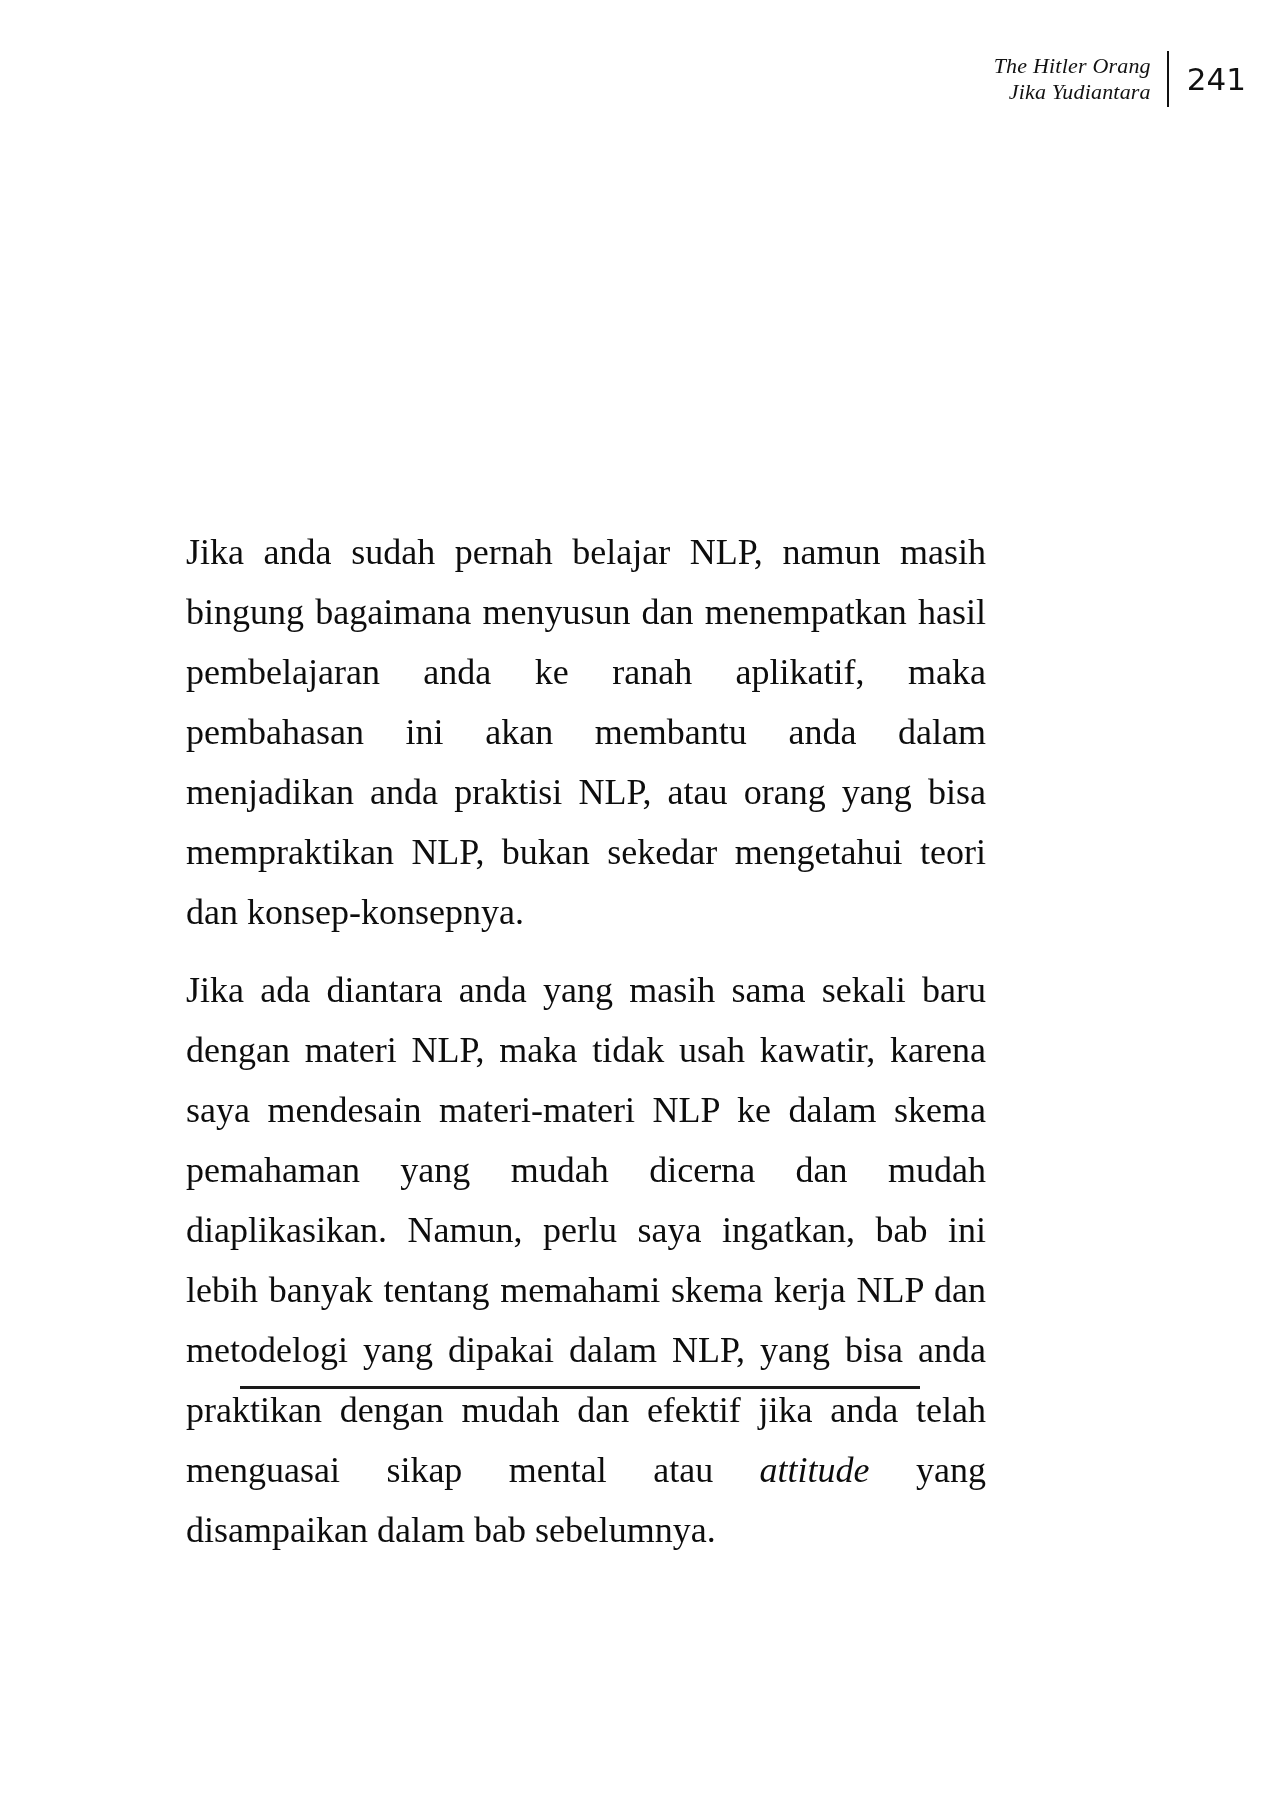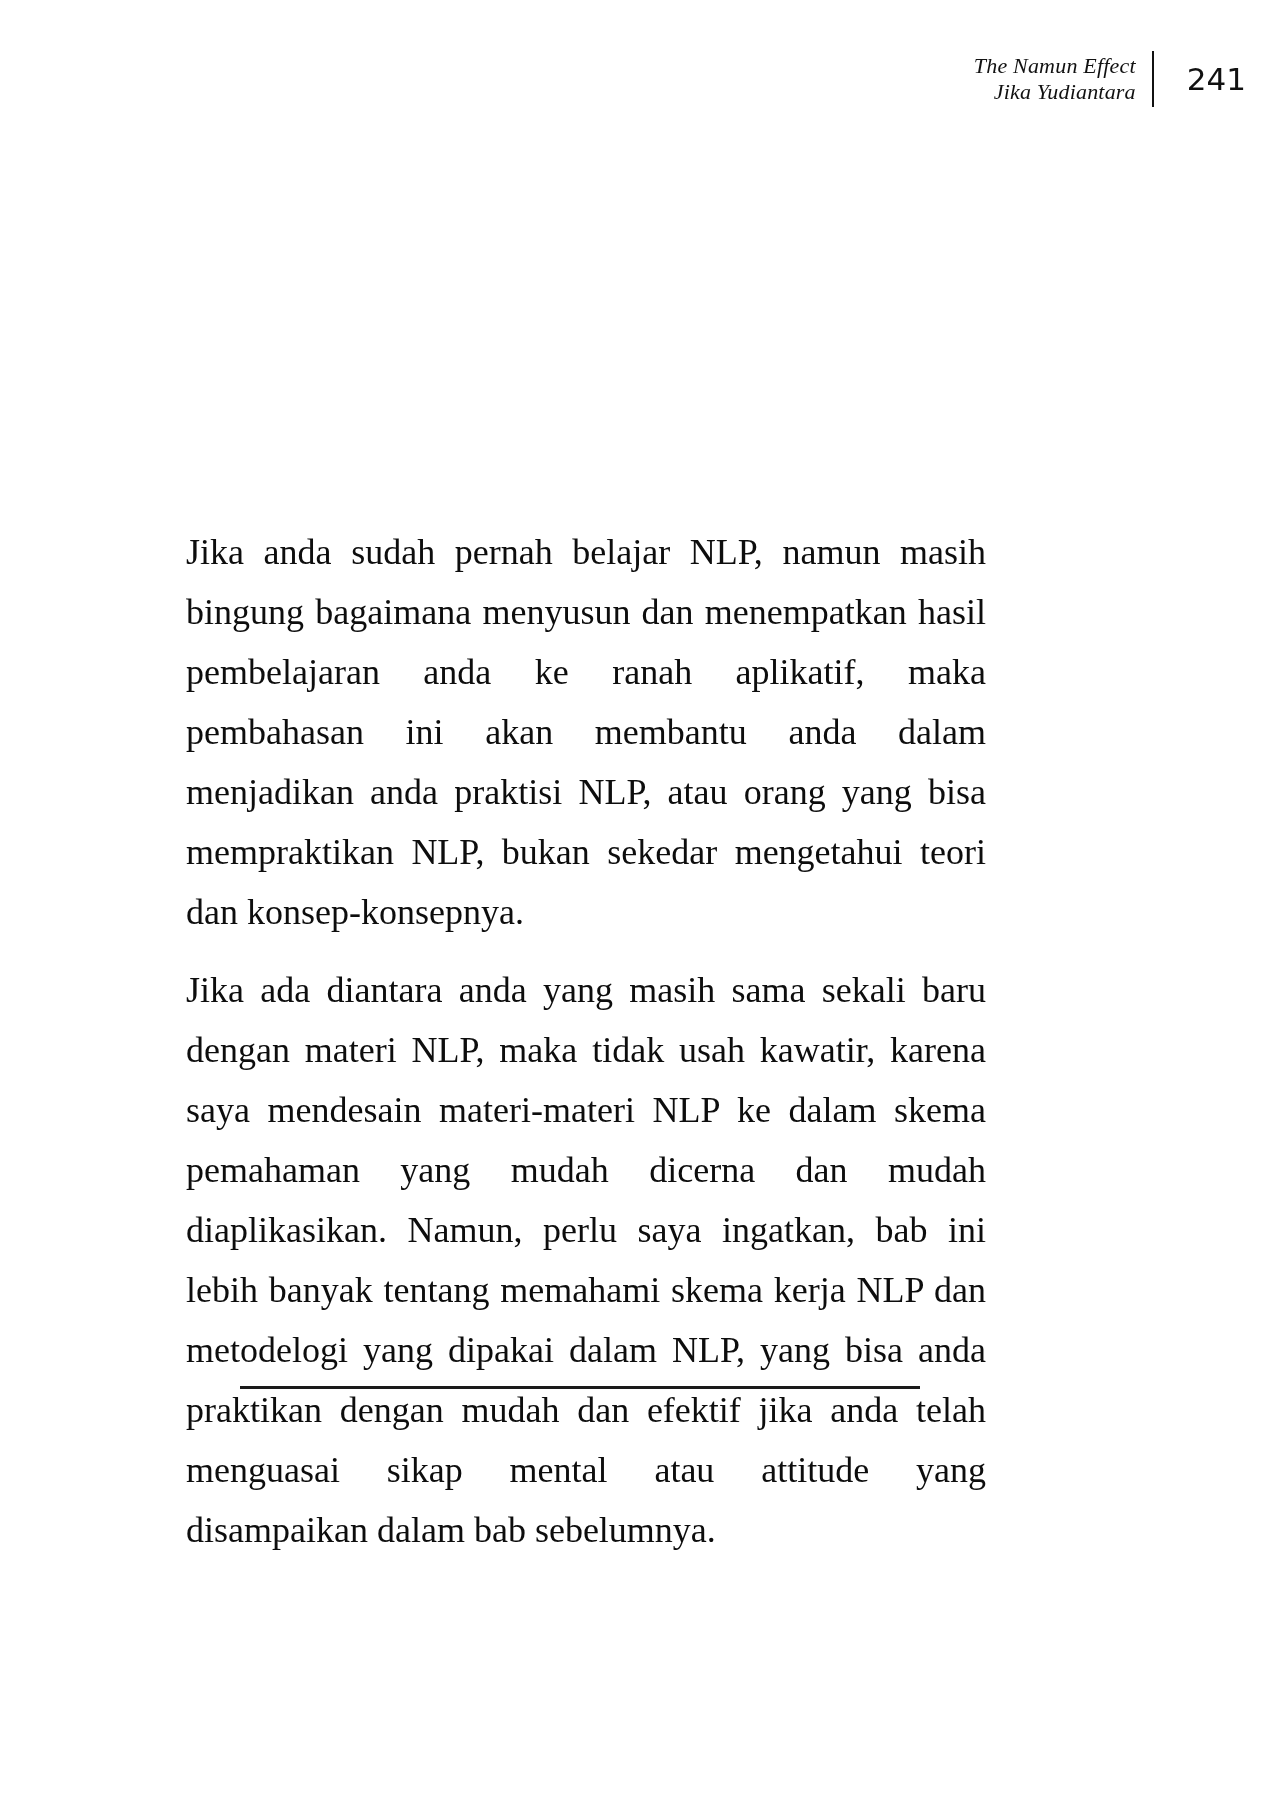--- a/index.html
+++ b/index.html
@@ -47,21 +47,21 @@
     white-space: nowrap;
   }
 
   .header-rule {
     width: 2px;
     height: 56px;
     background: #111111;
   }
 
   .header-page-number {
-    padding-left: 33px;
+    padding-left: 18px;
     font-family: "DejaVu Sans", "Liberation Sans", sans-serif;
     font-size: 31px;
     color: #111111;
     line-height: 1;
   }
 
   
   .chapter-title {
     position: absolute;
     top: 152px;
@@ -111,40 +111,41 @@
     color: #0d0d0d;
     margin: 0 0 18px 0;
     -webkit-font-smoothing: antialiased;
   }
 
   .paragraph:last-child {
     margin-bottom: 0;
   }
 
   .paragraph .em {
+    font-style: italic;
   }
 
   
   .footnote-rule {
     position: absolute;
     top: 1386px;
     left: 240px;
     width: 680px;
     height: 3px;
     background: #1a1a1a;
   }
 </style>
 </head>
 <body>
 
 <div class="page">
 
   <div class="running-header">
     <div class="header-title-block">
-      <span class="header-line">The Namun Effect</span>
+      <span class="header-line">The Hitler Orang</span>
       <span class="header-line">Jika Yudiantara</span>
     </div>
     <div class="header-rule"></div>
     <div class="header-page-number">241</div>
   </div>
 
 
   <h2 class="subtitle">
   </h2>
 

